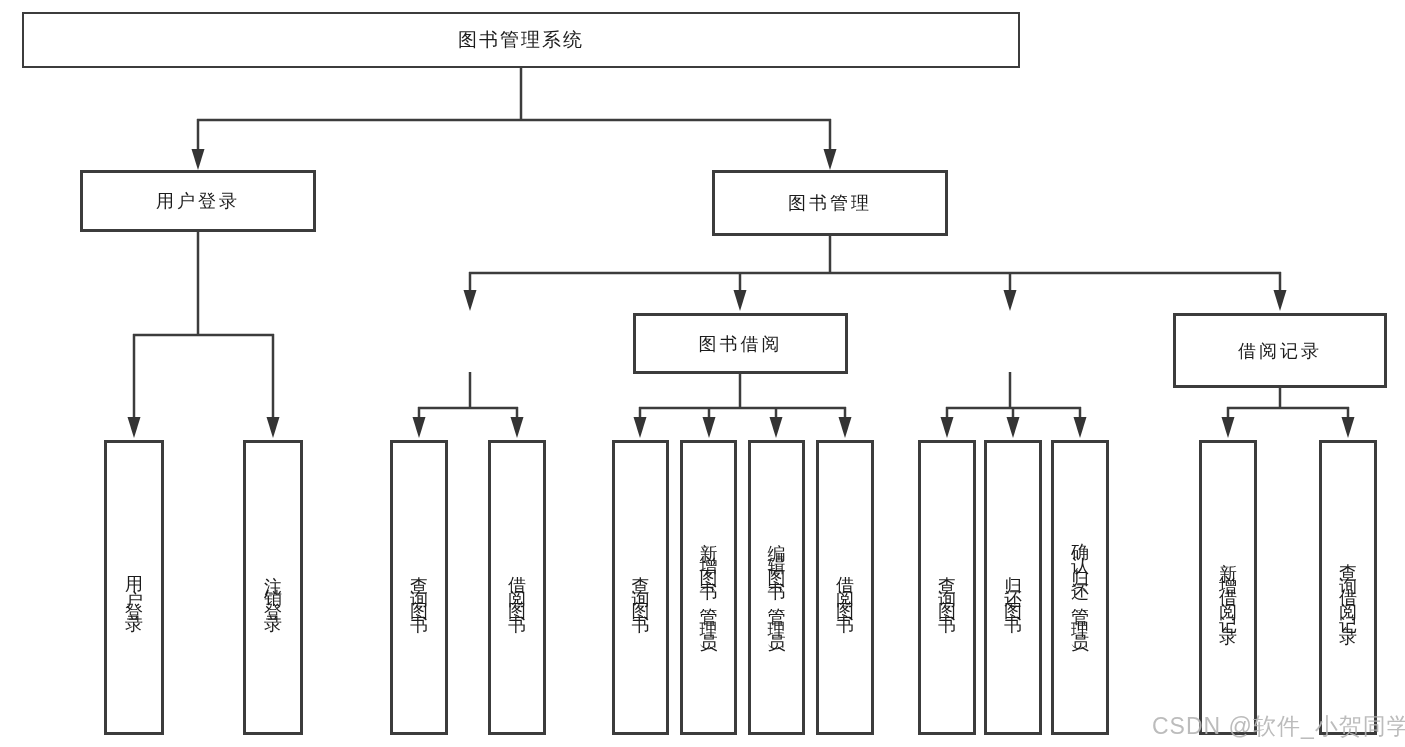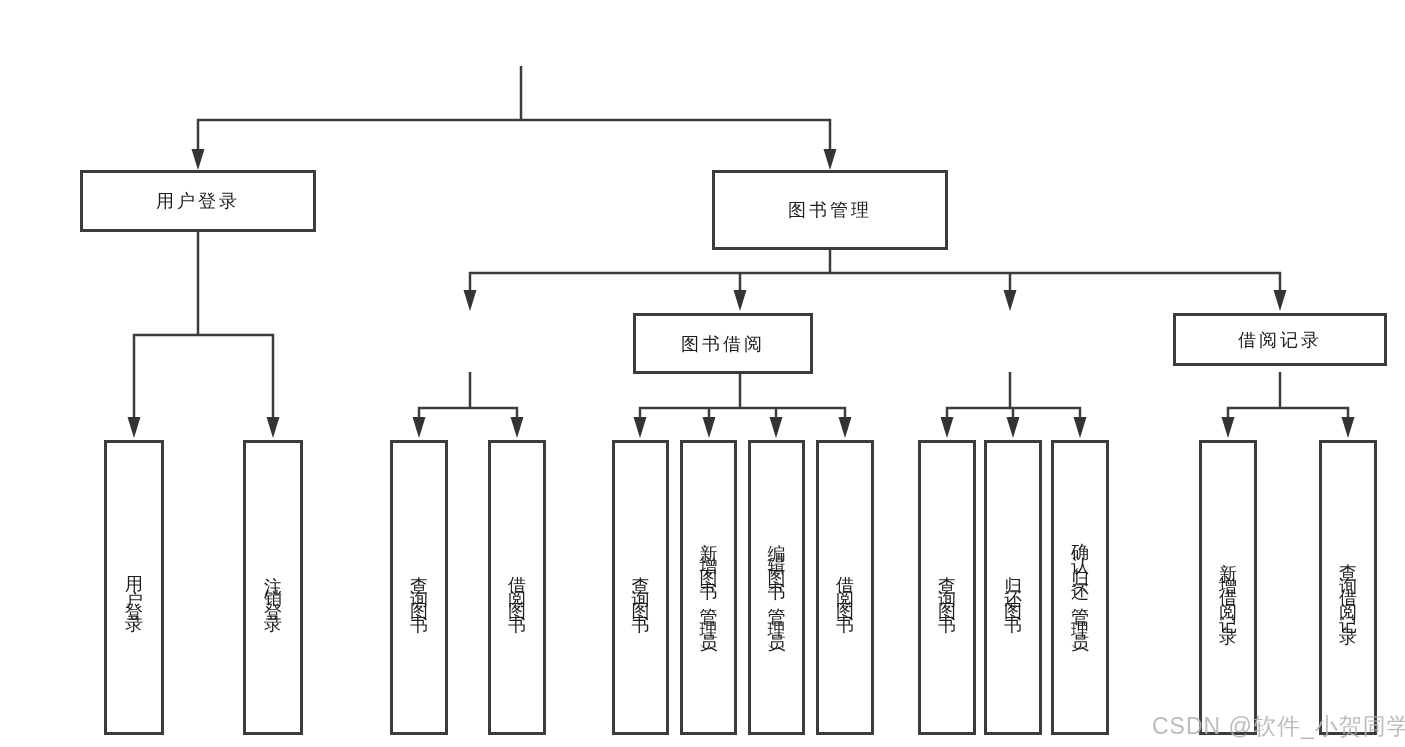--- a/index.html
+++ b/index.html
@@ -83,32 +83,35 @@
     <path stroke="none" d="M1073.5 417 H1086.5 L1080 438 Z"></path>
 
     <line x1="1280" y1="372" x2="1280" y2="409"></line>
     <line x1="1227" y1="408" x2="1349" y2="408"></line>
     <line x1="1228" y1="407" x2="1228" y2="418"></line>
     <line x1="1348" y1="407" x2="1348" y2="418"></line>
     <path stroke="none" d="M1221.5 417 H1234.5 L1228 438 Z"></path>
     <path stroke="none" d="M1341.5 417 H1354.5 L1348 438 Z"></path>
   </svg>
 
+  <div class="box lvl1" style="left:22px;top:12px;width:998px;height:56px">
+    <span>图书管理系统</span>
+  </div>
 
   <div class="box hbox" style="left:80px;top:170px;width:236px;height:62px">
     <span>用户登录</span>
   </div>
-  <div class="box hbox" style="left:712px;top:170px;width:236px;height:80px">
+  <div class="box hbox" style="left:712px;top:170px;width:236px;height:66px">
     <span>图书管理</span>
   </div>
 
-  <div class="box hbox" style="left:633px;top:313px;width:180px;height:61px">
+  <div class="box hbox" style="left:633px;top:313px;width:215px;height:61px">
     <span>图书借阅</span>
   </div>
-  <div class="box hbox" style="left:1173px;top:313px;width:214px;height:53px">
+  <div class="box hbox" style="left:1173px;top:313px;width:214px;height:75px">
     <span>借阅记录</span>
   </div>
 
   <div class="box vbox" style="left:104px;top:440px;width:60px;height:295px">
     <span>用户登录</span>
   </div>
   <div class="box vbox" style="left:243px;top:440px;width:60px;height:295px">
     <span>注销登录</span>
   </div>
 

